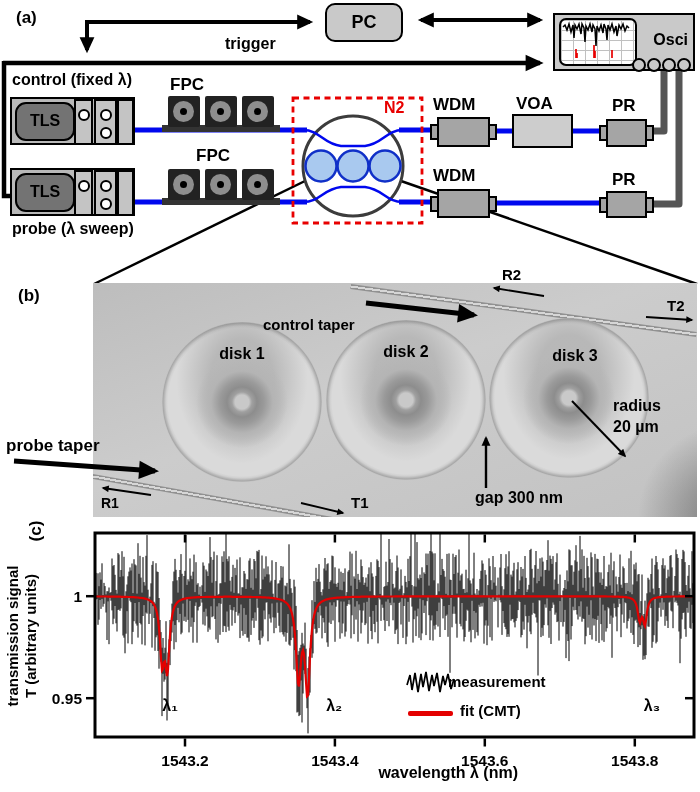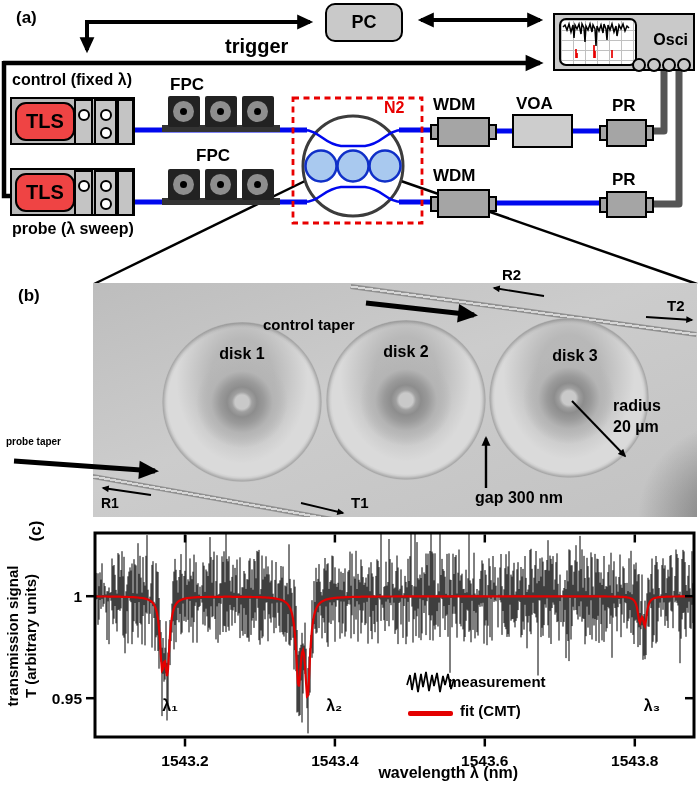--- a/index.html
+++ b/index.html
@@ -16,22 +16,22 @@
   .pcbox{left:325px;top:3px;width:78px;height:39px;background:#c9c9c9;border:2.5px solid #000;
          border-radius:10px;text-align:center;line-height:34px;font-size:18px;font-weight:bold;}
   .oscibox{left:553px;top:13px;width:142px;height:58px;background:#c9c9c9;border:2.5px solid #000;}
   .osciscreen{position:absolute;left:4px;top:3px;width:74px;height:44px;background:#fff;
       border:2px solid #000;border-radius:7px;overflow:hidden;
       background-image:linear-gradient(#c0c0c0 1px,transparent 1px),linear-gradient(90deg,#c0c0c0 1px,transparent 1px);
       background-size:12px 10px;}
   .oscilabel{position:absolute;right:5px;top:16px;font-size:16px;font-weight:bold;}
   .knob{position:absolute;width:10px;height:10px;border-radius:50%;background:#c9c9c9;border:2px solid #000;top:43px;}
   .tls{width:125px;height:48px;background:#b9b9b9;border:2.5px solid #000;}
-  .tlspill{position:absolute;left:3px;top:3px;width:56px;height:35px;background:#ef4444;border:2.5px solid #000;
-           border-radius:11px;text-align:center;line-height:34px;font-size:20px;font-weight:bold;}
+  .tlspill{position:absolute;left:3px;top:3px;width:56px;height:35px;background:#737373;border:2.5px solid #000;
+           border-radius:11px;text-align:center;line-height:34px;font-size:16px;font-weight:bold;}
   .tlspanel{position:absolute;top:0px;height:42px;background:#c4c4c4;border:2px solid #000;}
   .port{position:absolute;width:8px;height:8px;border-radius:50%;background:#fff;border:2px solid #000;}
   .fpc{width:118px;height:38px;}
   .paddle{position:absolute;top:0;width:32px;height:31px;background:#222;border-radius:2px;}
   .pcircle{position:absolute;left:5px;top:5px;width:21px;height:21px;border-radius:50%;background:#8e8e8e;}
   .pdot{position:absolute;left:7px;top:7px;width:7px;height:7px;border-radius:50%;background:#000;}
   .fpcbar{position:absolute;left:0;top:29px;width:118px;height:7px;background:#333;}
   .inline{background:#a5a5a5;border:2.5px solid #000;}
   .inline .tab{position:absolute;width:5px;height:12px;background:#a5a5a5;border:2px solid #000;top:50%;margin-top:-8px;}
   .tabL{left:-9px;} .tabR{right:-9px;}
@@ -96,21 +96,21 @@
     <path d="M303,202 C320,202 323,189 341,187 L365,187 C383,189 386,202 403,202" fill="none" stroke="#0008ee" stroke-width="2.5"></path>
     <g fill="#a9c9ef" stroke="#1030c8" stroke-width="2.5">
       <circle cx="321" cy="166" r="15.5"></circle>
       <circle cx="353" cy="166" r="15.5"></circle>
       <circle cx="385" cy="166" r="15.5"></circle>
     </g>
     <rect x="293" y="98" width="129" height="125" fill="none" stroke="#e80000" stroke-width="2.8" stroke-dasharray="6 4.5"></rect>
   </svg>
 
   <div class="lbl" style="left:16px;top:8px;font-size:17px;">(a)</div>
-  <div class="lbl" style="left:225px;top:35px;font-size:20px;">trigger</div>
+  <div class="lbl" style="left:225px;top:35px;font-size:16px;">trigger</div>
 
   <div class="comp pcbox">
     <span>PC</span>
   </div>
 
   <div class="comp oscibox">
     <div class="osciscreen">
       <svg width="70" height="40" viewBox="0 0 70 40">
         <path d="M2,7 L4,5 L6,10 L8,4 L10,12 L12,5 L13,18 L14,5 L16,9 L18,4 L20,14 L21,4 L23,8 L24,22 L25,6 L27,10 L29,4 L31,12 L32,5 L34,9 L35,26 L36,6 L38,11 L40,5 L42,13 L43,4 L45,9 L46,20 L47,5 L49,10 L51,4 L53,12 L55,6 L56,16 L58,5 L60,9 L62,4 L64,11 L66,6 L68,8" fill="none" stroke="#000" stroke-width="1.5"></path>
         <path d="M15,38 L15,29 M16,38 L16,33 M33,38 L33,25 M34,38 L34,31 M51,38 L51,30" stroke="#e80000" stroke-width="1.7"></path>
@@ -228,21 +228,21 @@
     <div class="blabel" style="left:574px;top:14px;font-size:15px;">T2</div>
     <div class="blabel" style="left:8px;top:212px;font-size:14px;">R1</div>
     <div class="blabel" style="left:258px;top:211px;font-size:15px;">T1</div>
     <div class="blabel" style="left:382px;top:206px;font-size:16px;">gap 300 nm</div>
     <div class="blabel" style="left:520px;top:112px;font-size:16px;line-height:21px;">
       <span style="display:block;">radius</span>
       <span style="display:block;">20 µm</span>
     </div>
   </div>
   <div class="lbl z3" style="left:502px;top:266px;font-size:15px;">R2</div>
-  <div class="lbl z3" style="left:6px;top:436px;font-size:10px;">probe taper</div>
+  <div class="lbl z3" style="left:6px;top:436px;font-size:17px;">probe taper</div>
 
   <div class="ctag">(c)</div>
   <div class="ylab">
     <span style="display:block;">transmission signal</span>
     <span style="display:block;">T (arbitrary units)</span>
   </div>
   <svg id="chart-svg" width="700" height="277" viewBox="0 0 700 277">
       <defs>
         <clipPath id="plotclip">
           <rect x="95" y="18" width="599" height="204"></rect>

